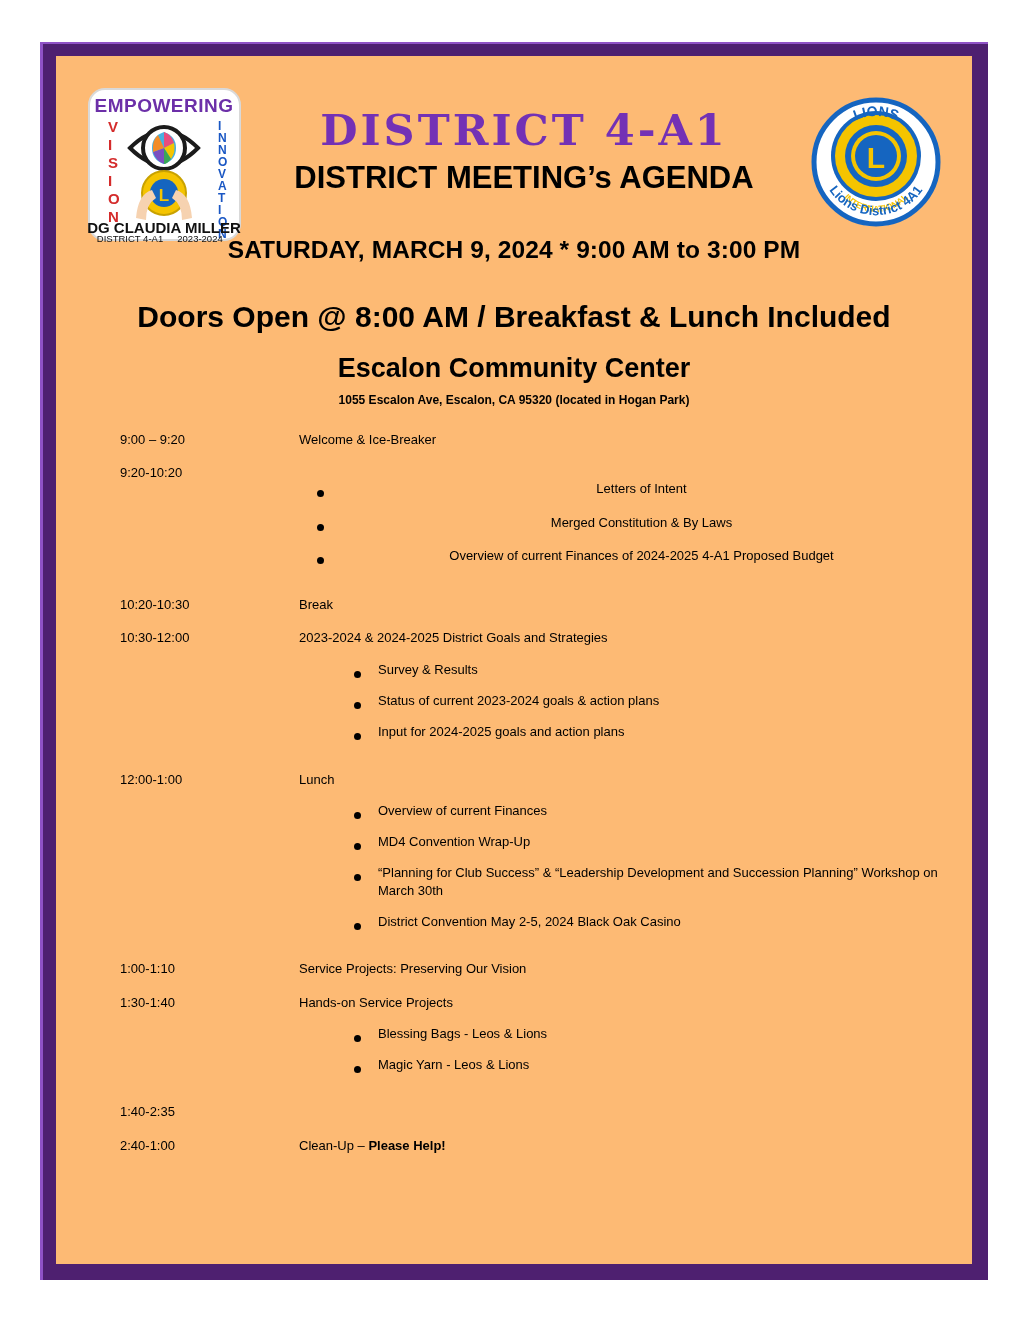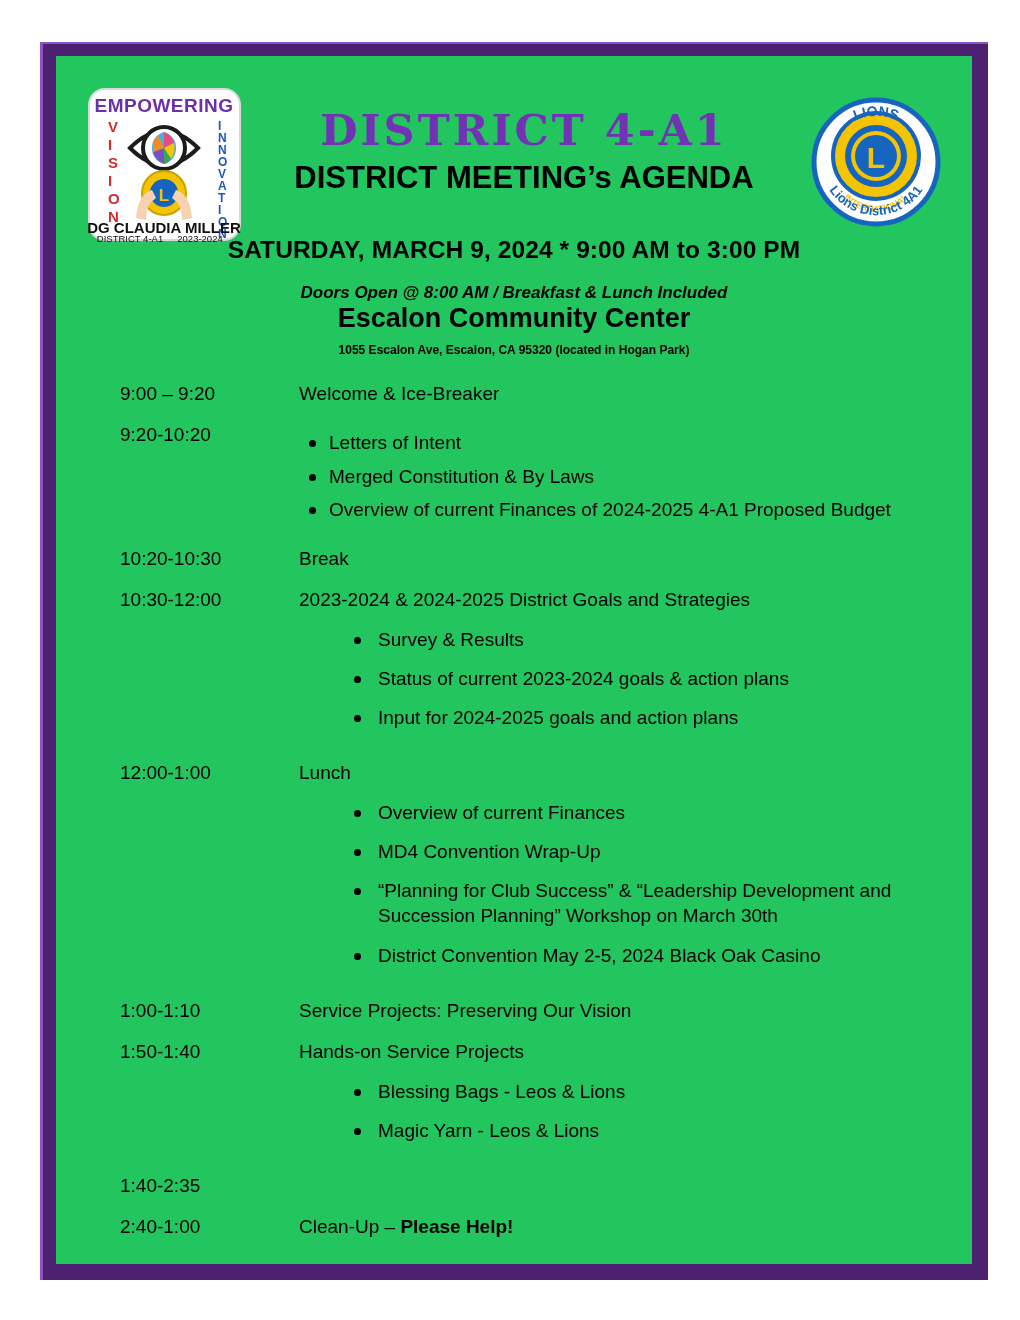--- a/index.html
+++ b/index.html
@@ -28,21 +28,21 @@
     left:13px; top:12px;
     right:16px; bottom:17px;
     background:#ffffff;
     border-right:2px solid #a35fd6;
     border-bottom:2px solid #a35fd6;
   }
   #paper{
     position:absolute;
     left:56px; top:56px;
     width:916px; height:1208px;
-    background:#22c55e;
+    background:#fdba74;
     overflow:hidden;
   }
 
   
   .header{
     position:relative;
     height:172px;
   }
   .logo-left{
     position:absolute;
@@ -79,43 +79,43 @@
 
   
   .info{
     text-align:center;
     margin-top:8px;
   }
   .info-date{
     font-weight:bold;
     font-size:24.5px;
     letter-spacing:.1px;
+    margin-bottom:36px;
+  }
+  .info-doors{
+    font-weight:bold;
+    font-size:30px;
     margin-bottom:19px;
-  }
-  .info-doors{
-    font-weight:bold;
-    font-style:italic;
-    font-size:17px;
   }
   .info-venue{
     font-weight:bold;
     font-size:27px;
     margin-bottom:9px;
   }
   .info-addr{
     font-weight:bold;
     font-size:12px;
   }
 
   
   .agenda{
     margin-top:24px;
     padding-left:64px;
     padding-right:10px;
-    font-size:19px;
+    font-size:13px;
     line-height:1.33;
   }
   .row{
     display:flex;
     margin-bottom:16px;
   }
   .row .time{
     width:179px;
     flex:0 0 179px;
     white-space:nowrap;
@@ -123,21 +123,22 @@
   .row .content{ flex:1 1 auto; }
   .content .line{ display:block; }
 
   ul.b1{
     list-style:none;
     margin:0; padding:0;
   }
   ul.b1 > li{
     position:relative;
     padding-left:22px;
-    margin:8px;
+    margin:16px;
+    text-align:center;
   }
   ul.b1 > li::before{
     content:"";
     position:absolute;
     left:2px; top:10px;
     width:7px;height:7px;
     border-radius:50%;
     background:#000;
   }
   ul.b2{
@@ -301,21 +302,21 @@
           </ul>
         </div>
       </div>
       <div class="row">
         <div class="time">1:00-1:10</div>
         <div class="content">
           <div class="line">Service Projects: Preserving Our Vision</div>
         </div>
       </div>
       <div class="row">
-        <div class="time">1:50-1:40</div>
+        <div class="time">1:30-1:40</div>
         <div class="content">
           <div class="line">Hands-on Service Projects</div>
           <ul class="b2">
             <li>Blessing Bags - Leos &amp; Lions</li>
             <li>Magic Yarn - Leos &amp; Lions</li>
           </ul>
         </div>
       </div>
       <div class="row">
         <div class="time">1:40-2:35</div>

